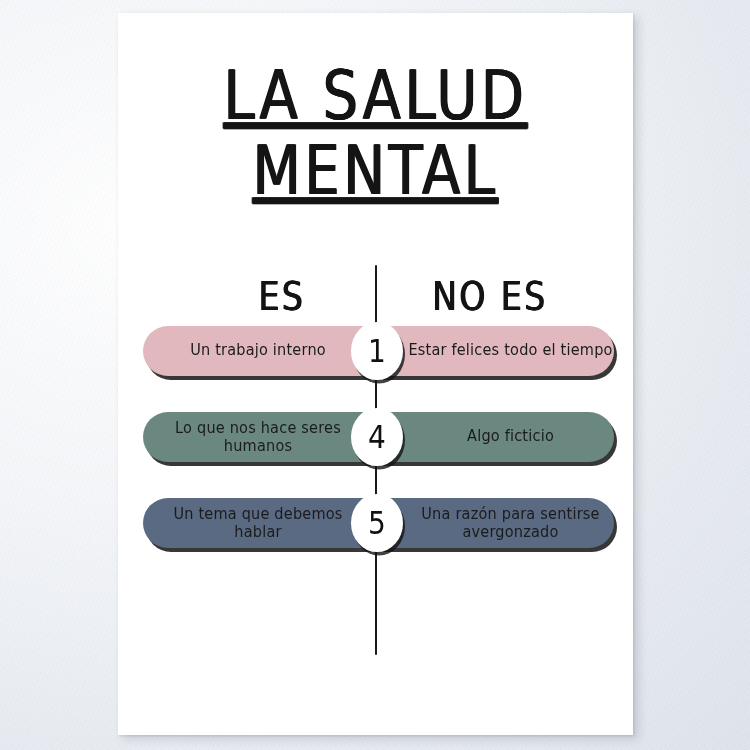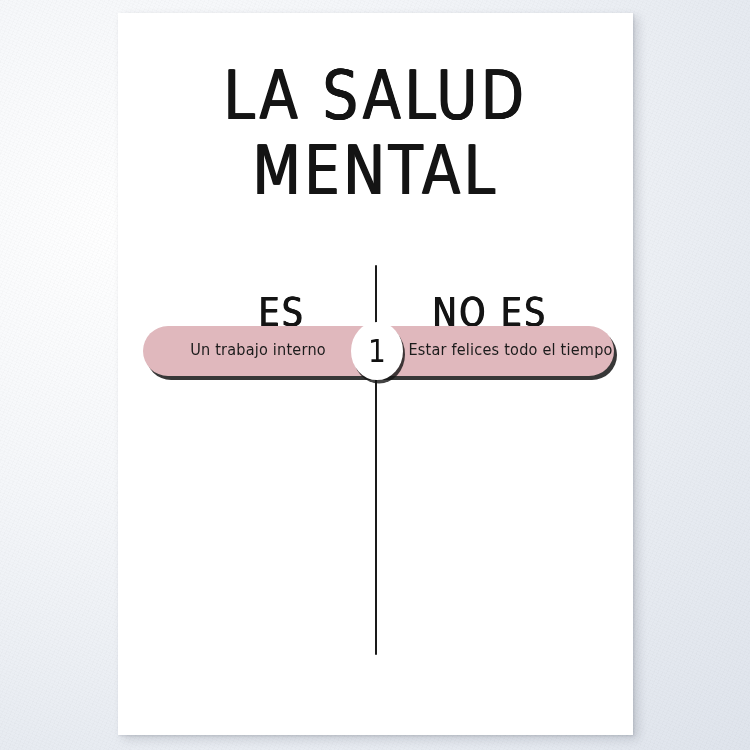--- a/index.html
+++ b/index.html
@@ -41,40 +41,41 @@
   }
 
   
   .title-block {
     position: absolute;
     left: 0;
     top: 46px;
     width: 100%;
     text-align: center;
     color: #141414;
+    text-decoration: underline;
   }
   .title-line {
     display: block;
     font-family: "DejaVu Sans", sans-serif;
     font-weight: 400;
     font-size: 56px;
     letter-spacing: 3.5px;
     line-height: 1.06;
     transform: scaleY(1.22);
     transform-origin: center top;
     text-shadow: 0.7px 0 0 #141414, -0.7px 0 0 #141414, 0 0.5px 0 #141414;
   }
   .title-line.second {
     margin-top: 16px;
   }
 
   
   .headings {
     position: absolute;
-    top: 276px;
+    top: 260px;
     left: 0;
     width: 100%;
     height: 50px;
   }
   .heading {
     position: absolute;
     top: 0;
     font-size: 33px;
     letter-spacing: 2.5px;
     color: #141414;
@@ -176,16 +177,28 @@
 
     <div class="row">
       <div class="bar" style="background: rgb(224, 184, 189);"></div>
       <div class="bar-text left">Un trabajo interno</div>
       <div class="bar-text right">Estar felices todo el tiempo</div>
       <div class="badge">1</div>
     </div>
 
 
 
-
+    <div class="row">
+      <div class="bar" style="background: rgb(107, 136, 128);"></div>
+      <div class="bar-text left">Lo que nos hace seres humanos</div>
+      <div class="bar-text right">Algo ficticio</div>
+      <div class="badge">4</div>
+    </div>
+
+    <div class="row">
+      <div class="bar" style="background: rgb(90, 106, 131);"></div>
+      <div class="bar-text left">Un tema que debemos hablar</div>
+      <div class="bar-text right">Una razón para sentirse avergonzado</div>
+      <div class="badge">5</div>
+    </div>
 
   </div>
 </div>
 
 </body></html>

